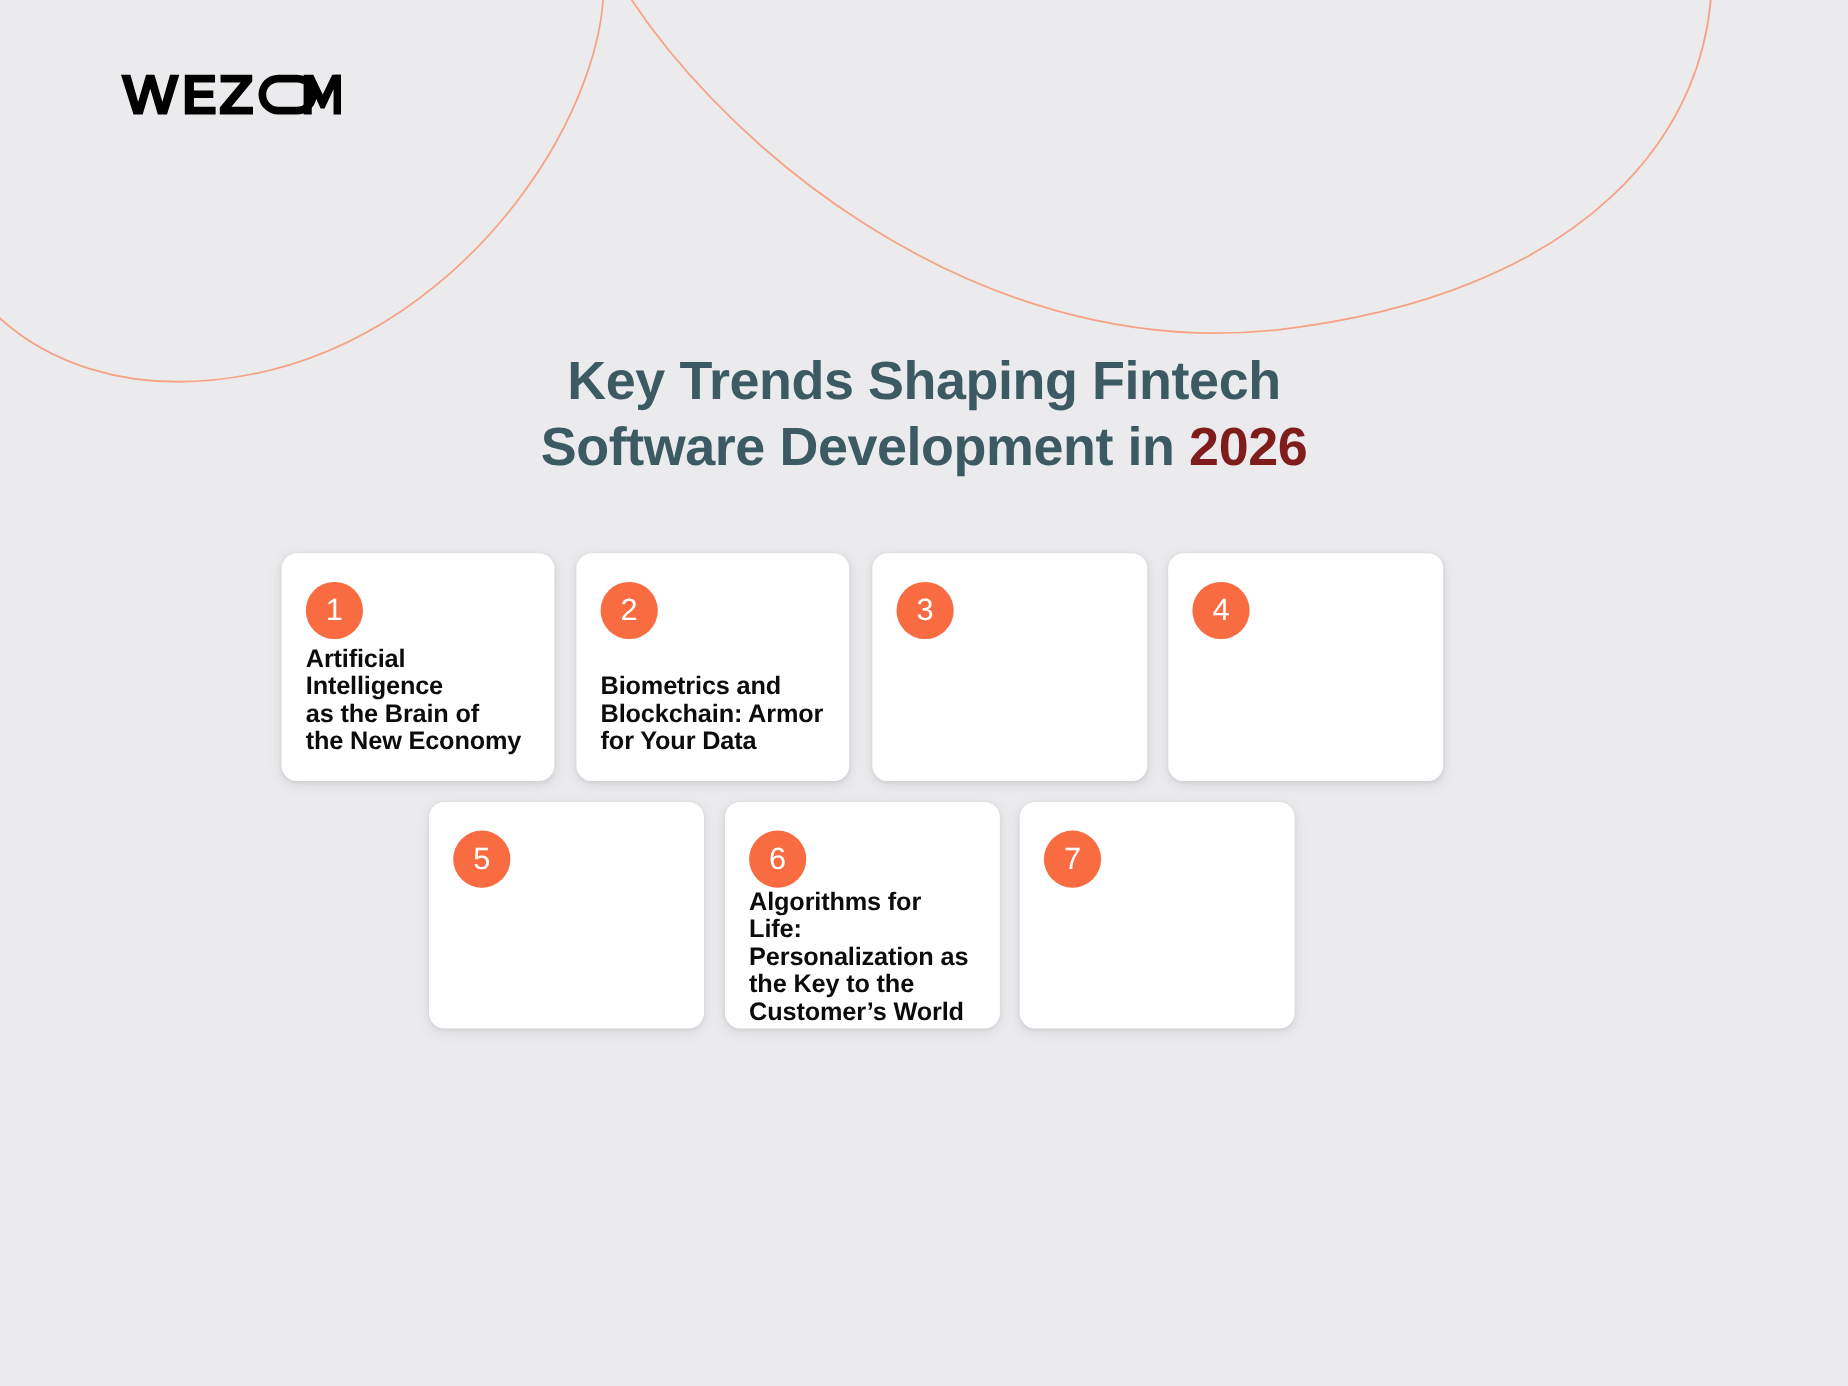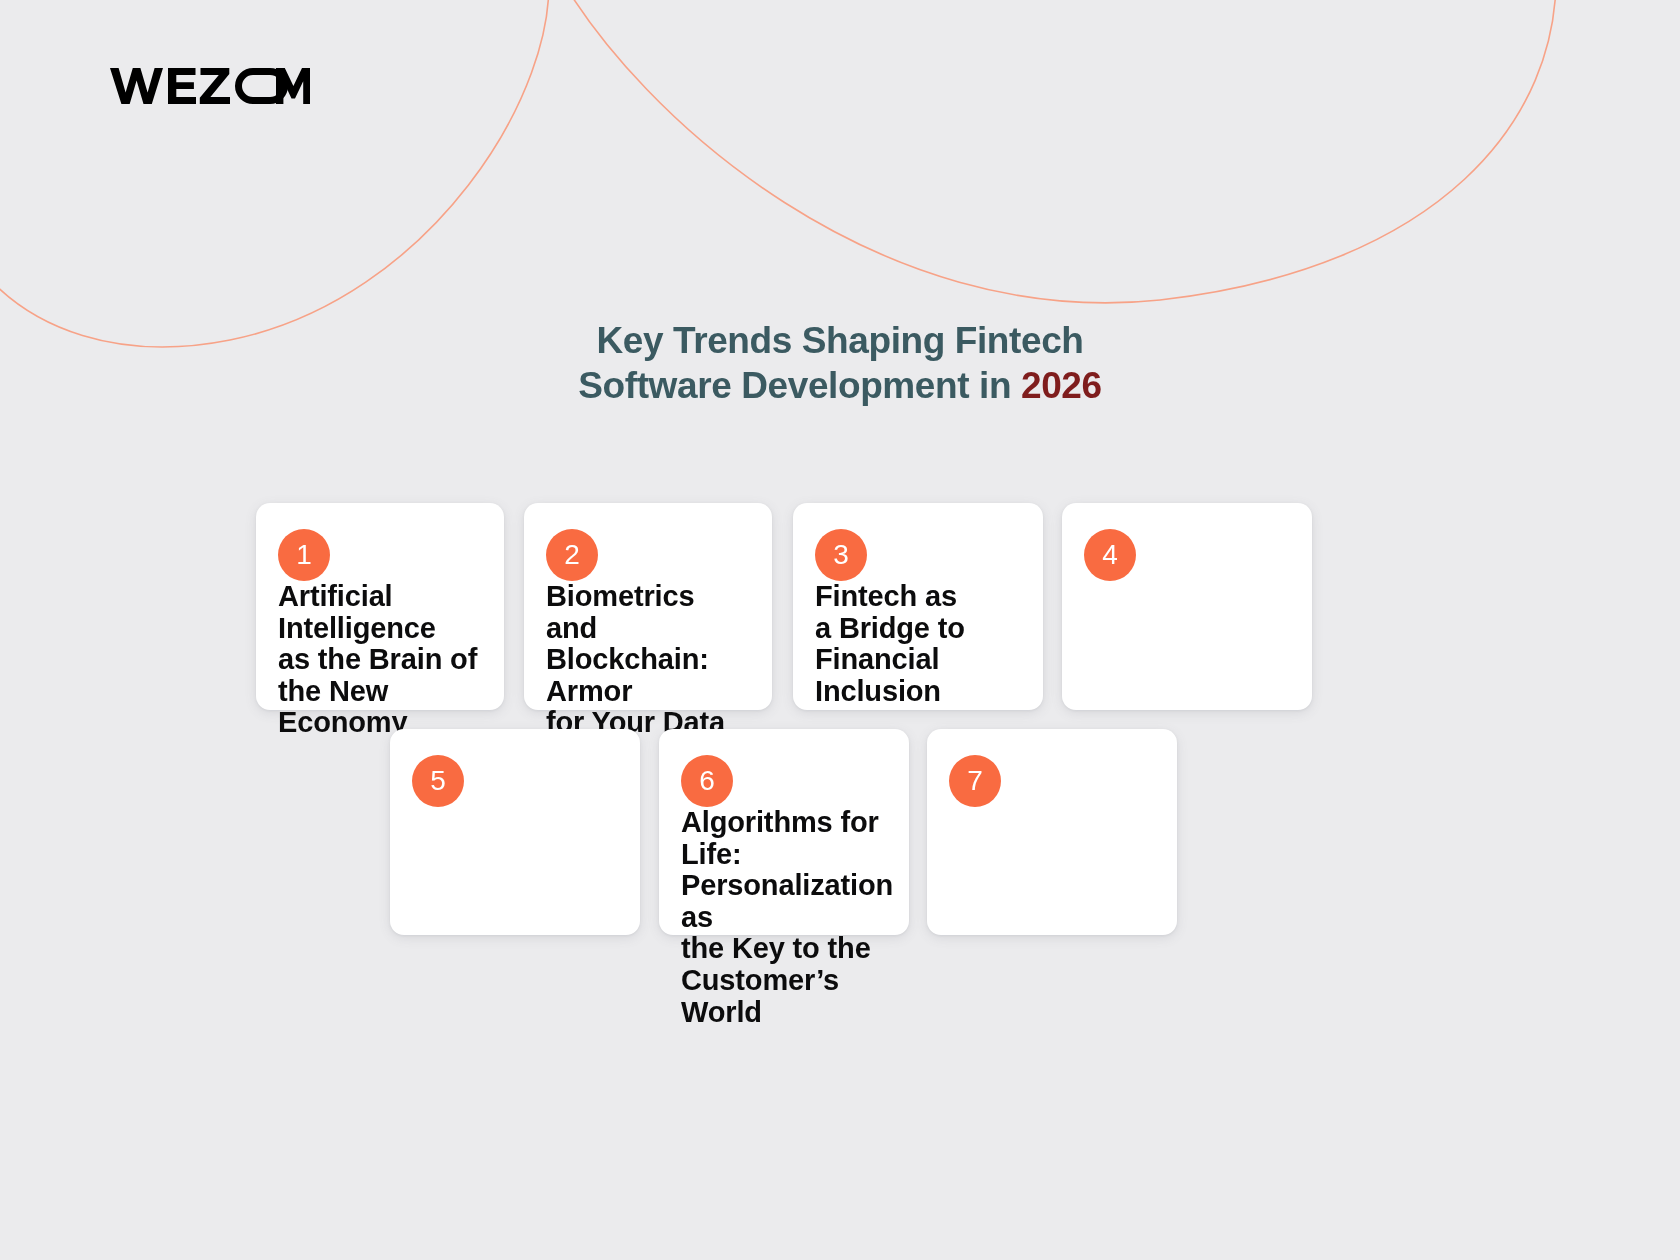--- a/index.html
+++ b/index.html
@@ -36,21 +36,21 @@
   }
   #logo svg { display: block; }
 
   
   #heading {
     position: absolute;
     left: 0;
     top: 318px;
     width: 1680px;
     text-align: center;
-    font-size: 37px;
+    font-size: 49px;
     line-height: 1.22;
     font-weight: 700;
     letter-spacing: -0.4px;
     color: #3b5a61;
   }
   #heading .year { color: #7f1d1d; }
   #heading .line { display: block; white-space: nowrap; }
 
   
   #cards {
@@ -82,21 +82,21 @@
     font-weight: 400;
     display: flex;
     align-items: center;
     justify-content: center;
     line-height: 1;
     flex: none;
   }
 
   .card-text {
     margin-top: auto;
-    font-size: 29px;
+    font-size: 23px;
     line-height: 1.09;
     font-weight: 700;
     color: #0c0c0d;
     letter-spacing: -0.15px;
     white-space: pre-line;
   }
 
   
   #card-1 { left: 256px;  top: 503px; width: 248px; height: 207px; }
   #card-2 { left: 524px;  top: 503px; width: 248px; height: 207px; }
@@ -151,23 +151,20 @@
 
   <div class="card" id="card-2">
     <div class="badge">2</div>
     <div class="card-text">Biometrics and
 Blockchain: Armor
 for Your Data</div>
   </div>
 
   <div class="card" id="card-3">
     <div class="badge">3</div>
-    <div class="card-text">Fintech as
-a Bridge to
-Financial Inclusion</div>
   </div>
 
   <div class="card" id="card-4">
     <div class="badge">4</div>
   </div>
 
   <div class="card" id="card-5">
     <div class="badge">5</div>
   </div>
 

